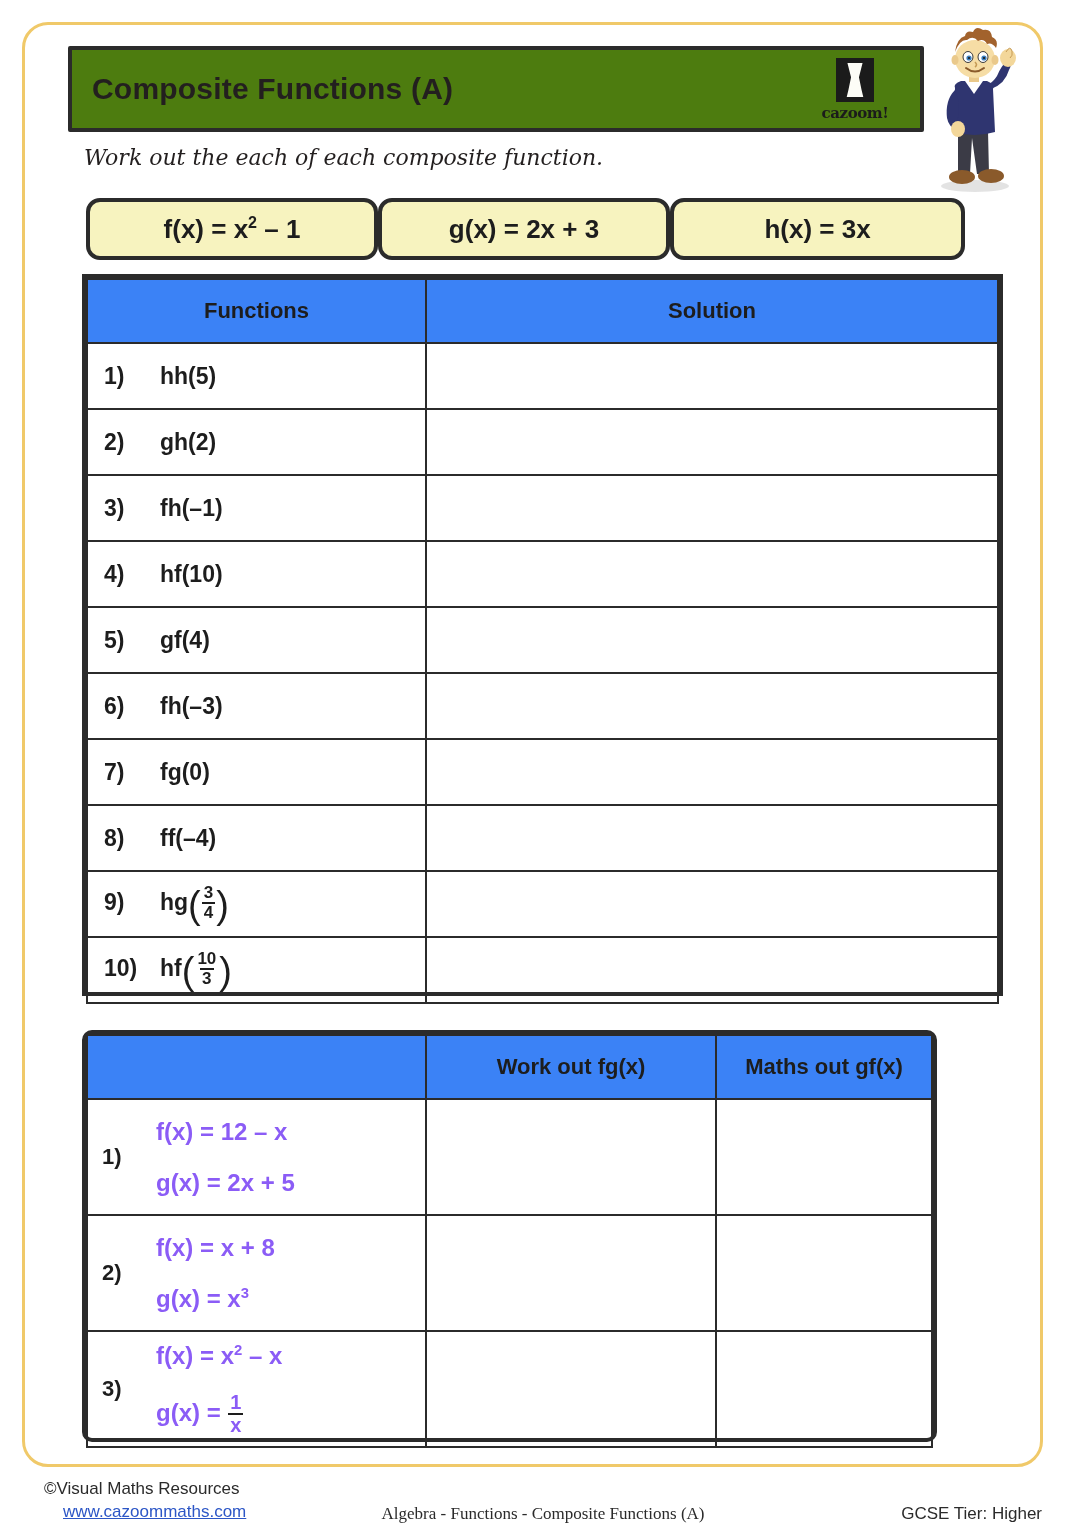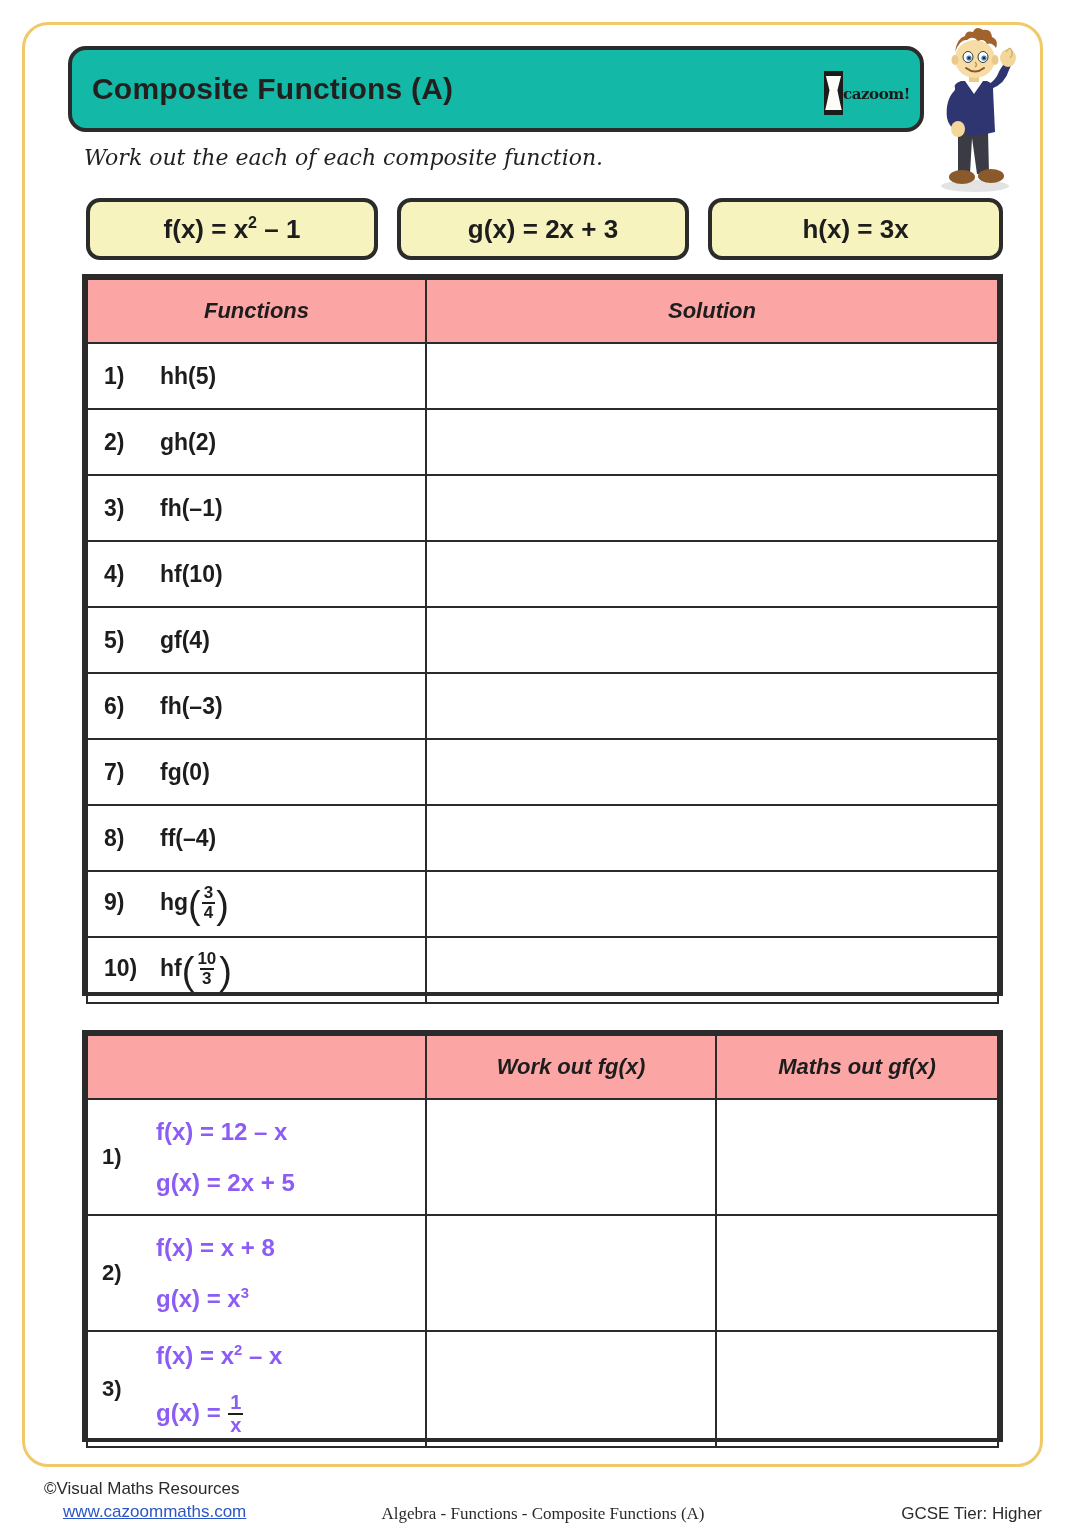--- a/index.html
+++ b/index.html
@@ -28,43 +28,43 @@
     pointer-events: none;
   }
 
   
   .title-box {
     position: absolute;
     left: 68px;
     top: 46px;
     width: 856px;
     height: 86px;
-    background: #14b8a6;
+    background: #4d7c0f;
     border: 4px solid #2b2b2b;
-    border-radius: 18px;
+    border-radius: 2px;
     box-sizing: border-box;
     display: flex;
     align-items: center;
   }
   .title-text {
     font-size: 30px;
     font-weight: bold;
     color: #231f1f;
     margin-left: 20px;
     letter-spacing: .2px;
   }
 
   .logo {
     position: absolute;
-    right: 10px;
+    right: 22px;
     top: 8px;
     width: 86px;
     height: 70px;
     display: flex;
-    flex-direction: row;
+    flex-direction: column;
     align-items: center;
     justify-content: flex-start;
   }
   .logo-mark {
     width: 38px;
     height: 44px;
     background: #1b1b1b;
     display: flex;
     align-items: center;
     justify-content: center;
@@ -105,21 +105,21 @@
   }
 
   
   .pill-row {
     position: absolute;
     left: 86px;
     top: 198px;
     width: 917px;
     height: 62px;
     display: flex;
-    justify-content: space-between;
+    justify-content: flex-start;
   }
   .pill {
     height: 62px;
     background: #f7f3bf;
     border: 4px solid #2b2b2b;
     border-radius: 14px;
     box-sizing: border-box;
     display: flex;
     align-items: center;
     justify-content: center;
@@ -144,27 +144,26 @@
     height: 100%;
     border-collapse: collapse;
     table-layout: fixed;
   }
   .tbl th, .tbl td {
     border: 2px solid #2b2b2b;
     box-sizing: border-box;
     padding: 0;
   }
   .tbl th {
-    background: #fca5a5;
+    background: #3b82f6;
     font-size: 22px;
     font-weight: bold;
     color: #1d1d1d;
     height: 64px;
     text-align: center;
-    font-style: italic;
   }
 
   #table-one {
     left: 82px;
     top: 274px;
     width: 921px;
     height: 722px;
   }
   #table-one td.q-cell {
     height: 66px;
@@ -201,22 +200,23 @@
     position: relative;
     top: -1px;
   }
   .frac .num { padding: 0 2px; }
   .frac .den { padding: 0 2px; border-top: 2px solid #1d1d1d; }
 
   
   #table-two {
     left: 82px;
     top: 1030px;
-    width: 921px;
+    width: 855px;
     height: 412px;
+    border-radius: 10px;
   }
   #table-two td.fn-cell {
     padding: 0;
     vertical-align: middle;
   }
   .fn-wrap {
     display: flex;
     align-items: center;
     height: 100%;
     padding-left: 14px;

